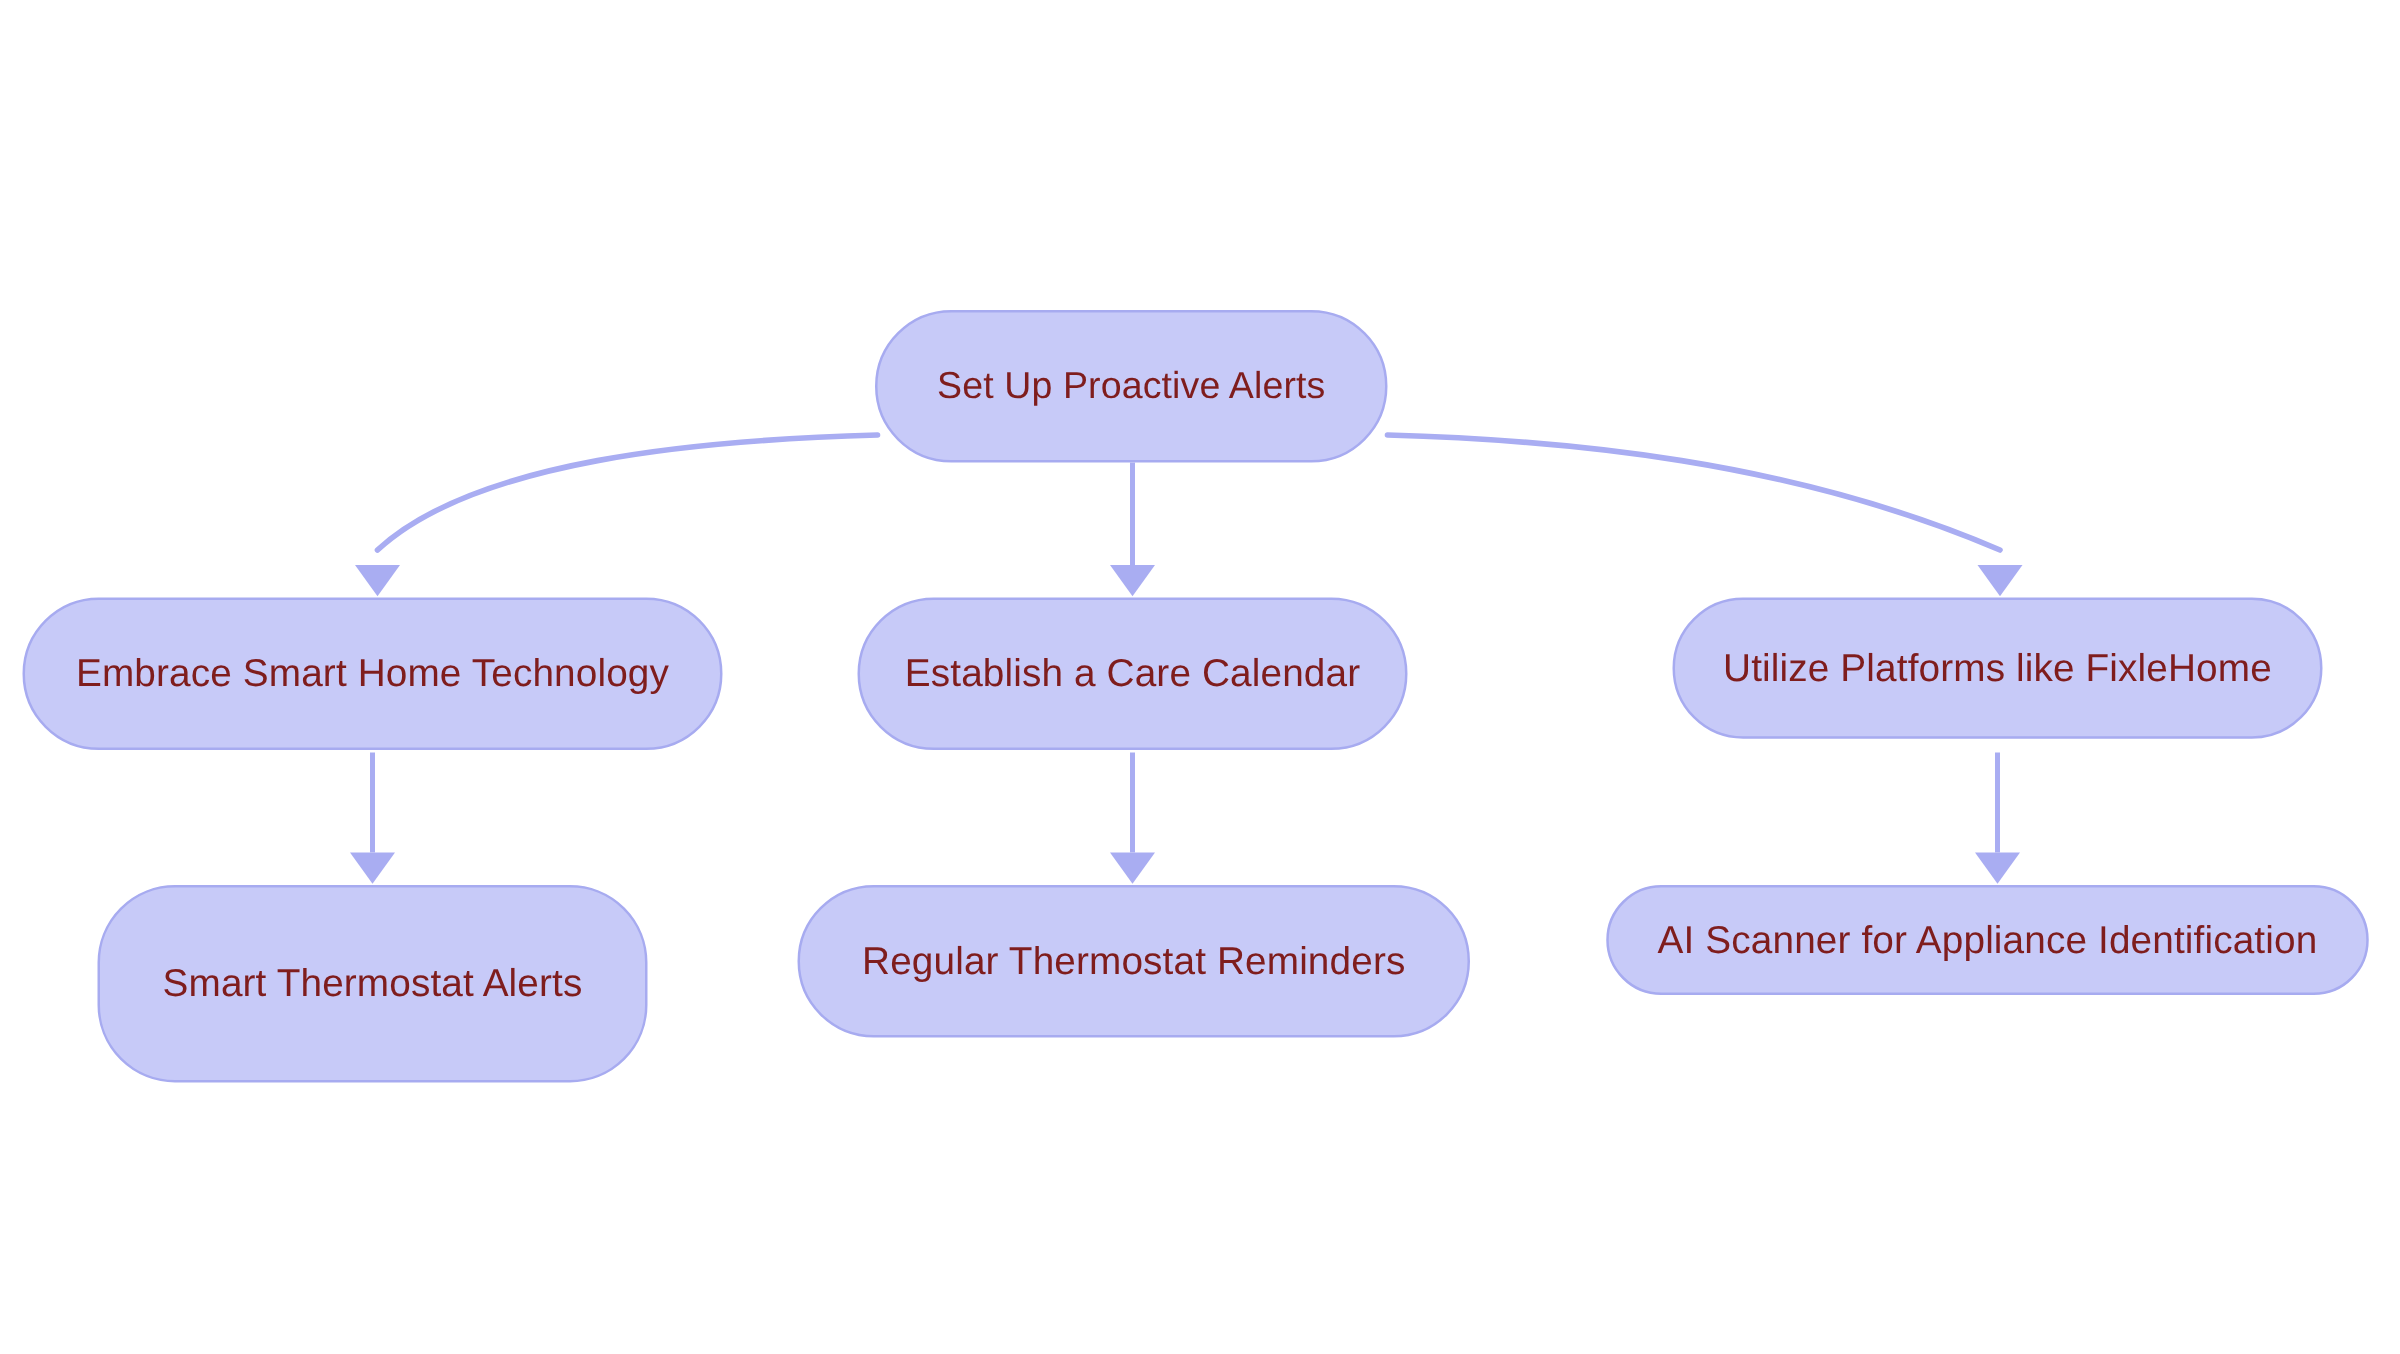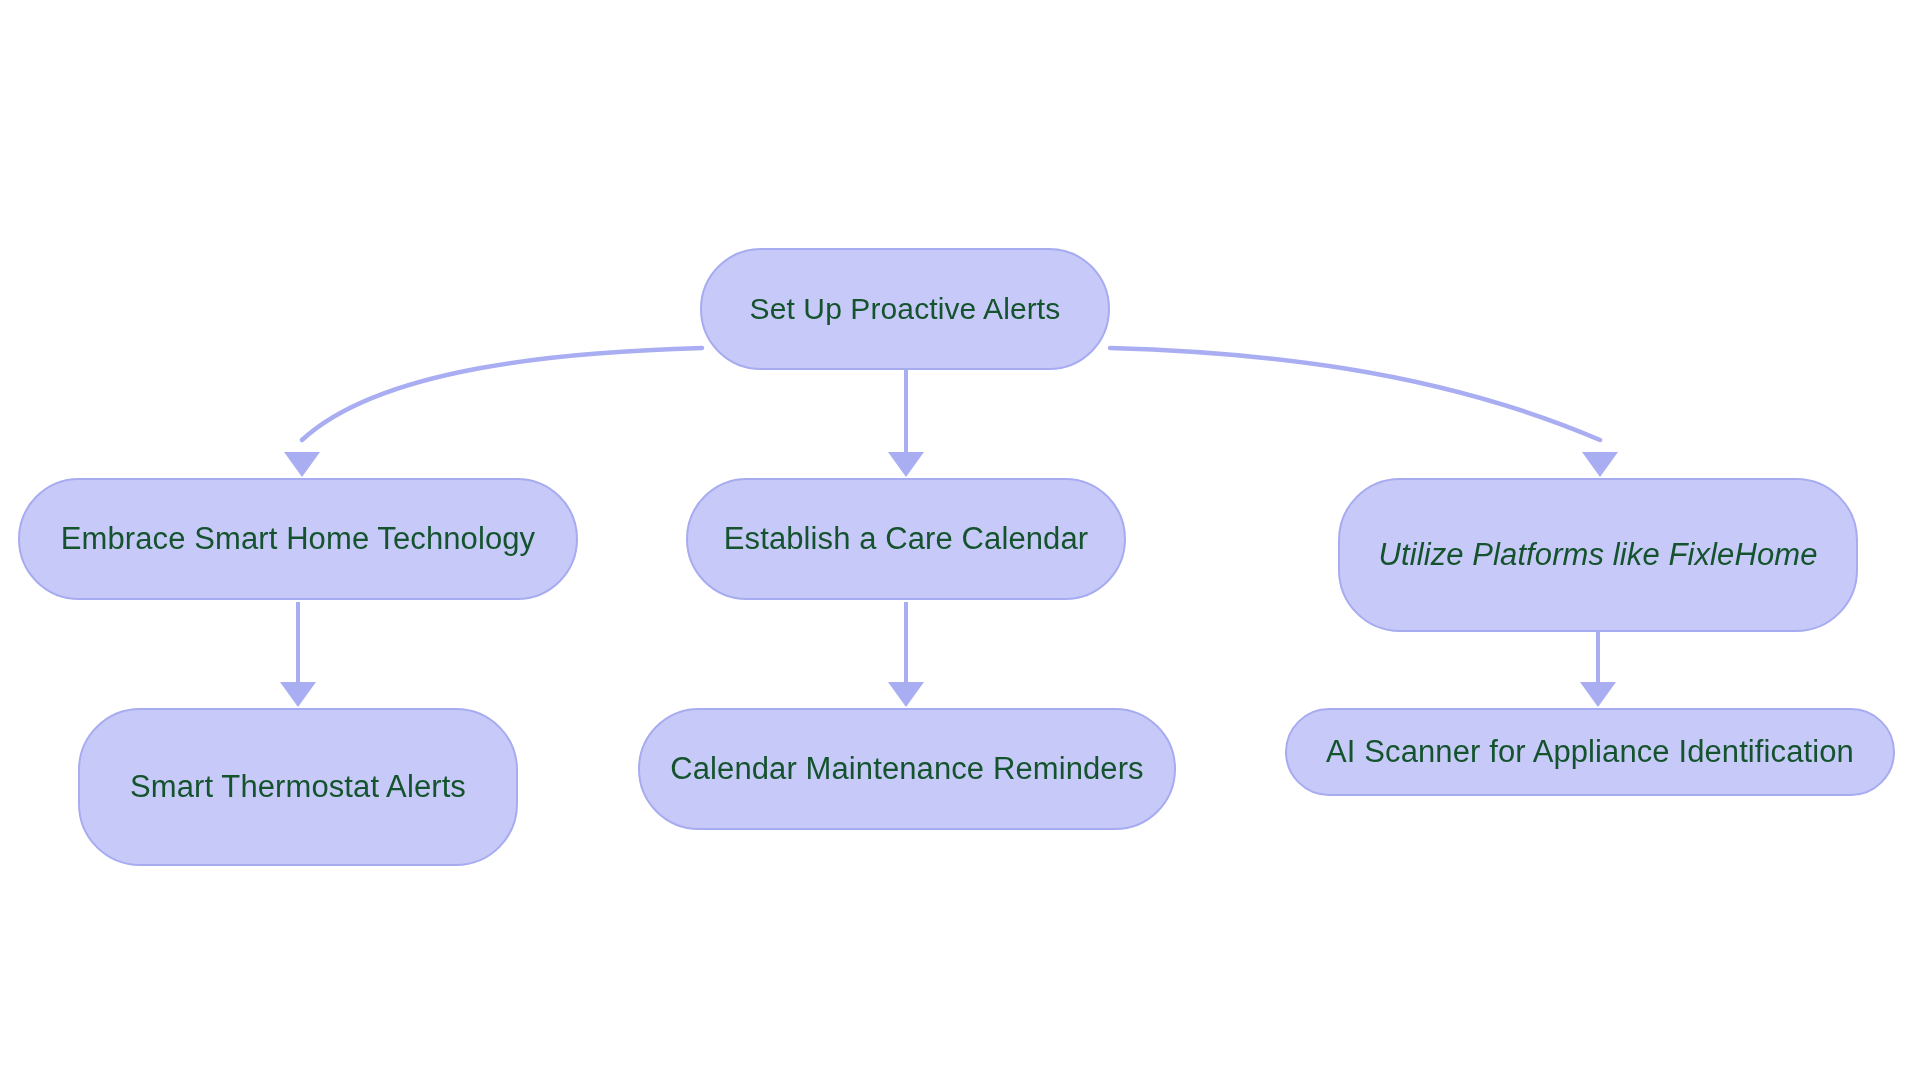--- a/index.html
+++ b/index.html
@@ -36,21 +36,21 @@
     border: 2px solid #a7abf0;
     border-radius: 62px;
     color: #3f36d4;
     text-align: center;
     padding: 0 26px;
     line-height: 1.15;
     white-space: nowrap;
   }
   .node .label {
     display: block;
-    color: #14532d;
+    color: #7f1d1d;
     letter-spacing: 0.1px;
   }
   .tier-root { font-size: 30px; }
   .tier-mid  { font-size: 31px; }
   .tier-leaf { font-size: 31px; }
 </style>
 </head>
 <body>
 
 <div id="canvas">
@@ -86,29 +86,29 @@
   </div>
 
   <div class="node tier-mid" style="left:686px; top:478px; width:440px; height:122px;">
     <span class="label">Establish a Care Calendar</span>
   </div>
 
   <div class="node tier-mid" style="left:18px; top:478px; width:560px; height:122px;">
     <span class="label">Embrace Smart Home Technology</span>
   </div>
 
-  <div class="node tier-mid" style="left:1338px; top:478px; width:520px; height:154px;font-style:italic;">
+  <div class="node tier-mid" style="left:1338px; top:478px; width:520px; height:113px;">
     <span class="label">Utilize Platforms like FixleHome</span>
   </div>
 
   <div class="node tier-leaf" style="left:78px; top:708px; width:440px; height:158px;">
     <span class="label">Smart Thermostat Alerts</span>
   </div>
 
   <div class="node tier-leaf" style="left:638px; top:708px; width:538px; height:122px;">
-    <span class="label">Calendar Maintenance Reminders</span>
+    <span class="label">Regular Thermostat Reminders</span>
   </div>
 
   <div class="node tier-leaf" style="left:1285px; top:708px; width:610px; height:88px;">
     <span class="label">AI Scanner for Appliance Identification</span>
   </div>
 
 </div>
 
 </body></html>

